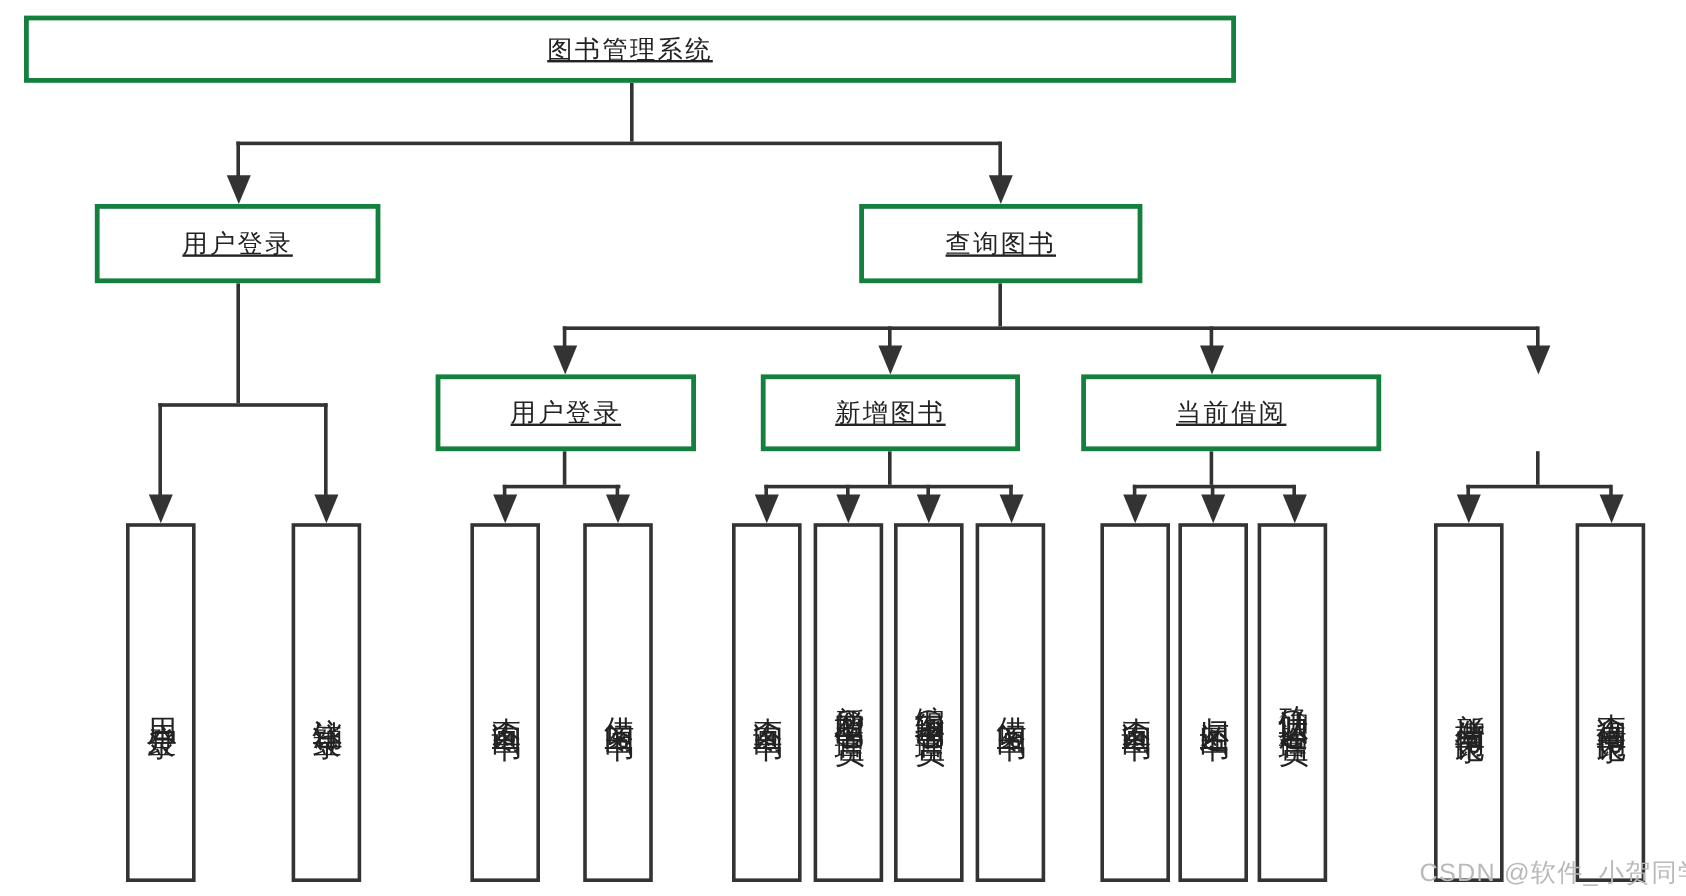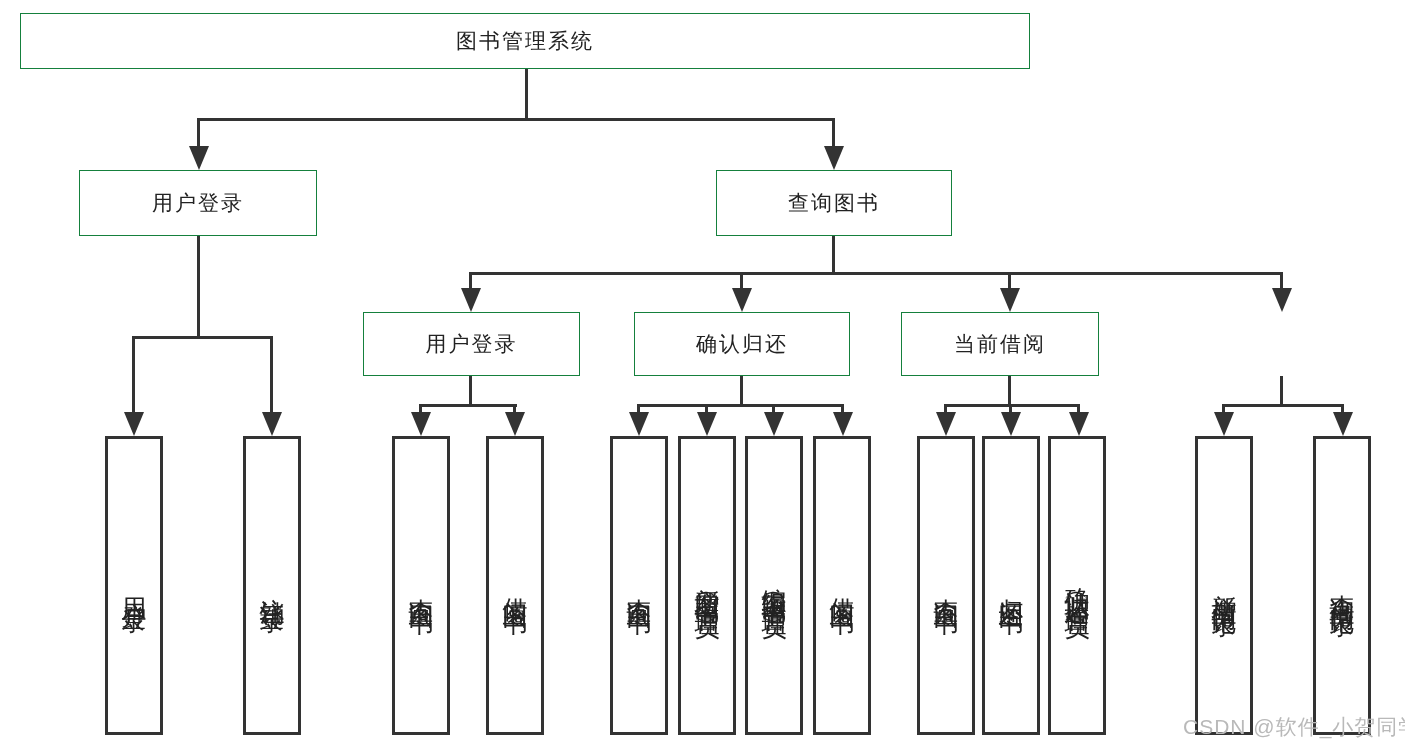--- a/index.html
+++ b/index.html
@@ -12,29 +12,30 @@
     width: 1405px;
     height: 747px;
     background: #ffffff;
     font-family: "Liberation Sans", "DejaVu Sans", sans-serif;
     overflow: hidden;
   }
   
   .node {
     position: absolute;
     box-sizing: border-box;
-    border: 1px solid #15803d;
+    border: 4px solid #15803d;
     background: #ffffff;
     display: flex;
     align-items: center;
     justify-content: center;
     font-size: 21px;
     letter-spacing: 2px;
     color: #222222;
     z-index: 2;
+    text-decoration: underline;
   }
   .vnode {
     position: absolute;
     top: 436px;
     width: 58px;
     height: 299px;
     box-sizing: border-box;
     border: 3px solid #333333;
     background: #ffffff;
     display: flex;
@@ -104,22 +105,22 @@
   <div class="line" style="left:469px; top:272px; width:3px; height:17px;"></div>
   <div class="arrow" style="left:461px; top:288px;"></div>
   <div class="line" style="left:740px; top:272px; width:3px; height:17px;"></div>
   <div class="arrow" style="left:732px; top:288px;"></div>
   <div class="line" style="left:1008px; top:272px; width:3px; height:17px;"></div>
   <div class="arrow" style="left:1000px; top:288px;"></div>
   <div class="line" style="left:1280px; top:272px; width:3px; height:17px;"></div>
   <div class="arrow" style="left:1272px; top:288px;"></div>
 
   <div class="node" style="left:363px; top:312px; width:217px; height:64px;">用户登录</div>
-  <div class="node" style="left:634px; top:312px; width:216px; height:64px;">确认归还</div>
-  <div class="node" style="left:901px; top:312px; width:198px; height:64px;">当前借阅</div>
+  <div class="node" style="left:634px; top:312px; width:216px; height:64px;">新增图书</div>
+  <div class="node" style="left:901px; top:312px; width:250px; height:64px;">当前借阅</div>
 
   <div class="line" style="left:469px; top:376px; width:3px; height:28px;"></div>
   <div class="line" style="left:419px; top:404px; width:98px; height:3px;"></div>
   <div class="line" style="left:419px; top:404px; width:3px; height:10px;"></div>
   <div class="arrow" style="left:411px; top:412px;"></div>
   <div class="line" style="left:513px; top:404px; width:3px; height:10px;"></div>
   <div class="arrow" style="left:505px; top:412px;"></div>
 
   <div class="line" style="left:740px; top:376px; width:3px; height:28px;"></div>
   <div class="line" style="left:637px; top:404px; width:207px; height:3px;"></div>

